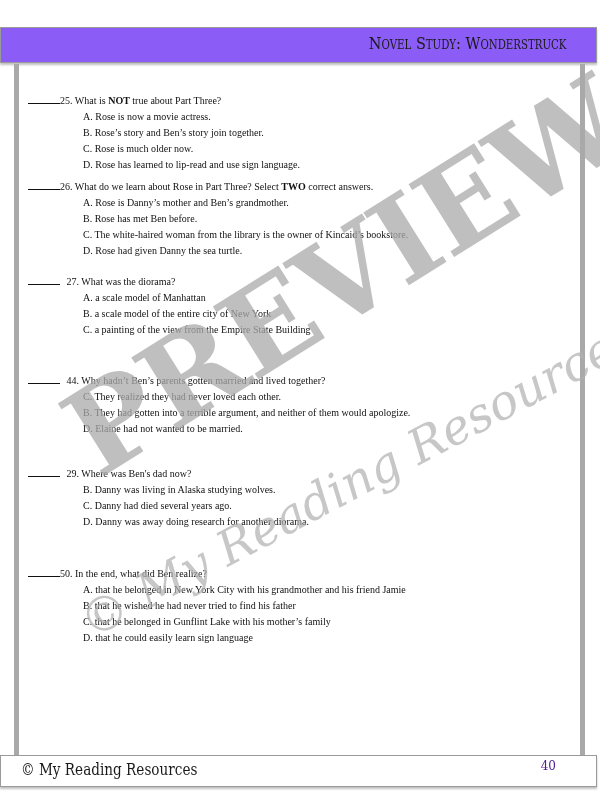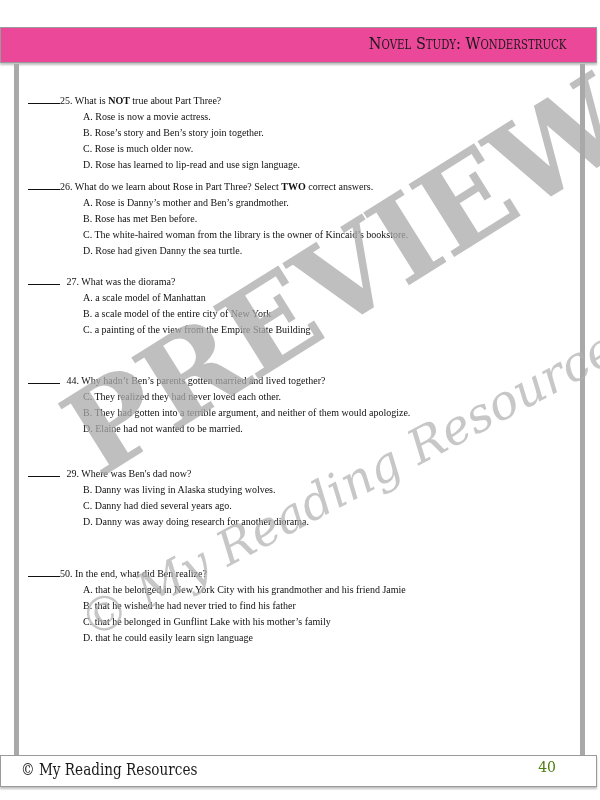--- a/index.html
+++ b/index.html
@@ -4,21 +4,21 @@
   <style>
     html, body { margin: 0; padding: 0; }
     body {
       width: 600px; height: 800px; position: relative; overflow: hidden;
       background: #ffffff;
       font-family: "Liberation Serif", "DejaVu Serif", serif;
       color: #111111;
     }
     .header-box {
       position: absolute; left: 0; top: 27px; width: 597px; height: 36px;
-      border: 1.5px solid #9a9a9a; background: #ec4899;
+      border: 1.5px solid #9a9a9a; background: #8b5cf6;
       box-shadow: 0 2px 2px rgba(0,0,0,0.25);
       box-sizing: border-box;
     }
     .header-title {
       position: absolute; right: 30px; top: 5px;
       font-family: "DejaVu Serif", serif; font-size: 17px; letter-spacing: 0px;
       font-variant: small-caps; transform: scaleX(0.85); transform-origin: right center;
       color: #1a1a1a;
     }
     .rail {
@@ -32,21 +32,21 @@
       box-shadow: 0 2px 2px rgba(0,0,0,0.25);
       box-sizing: border-box;
     }
     .footer-copy {
       position: absolute; left: 20px; top: 3px;
       font-family: "DejaVu Serif", serif; font-size: 17px;
       transform: scaleX(0.8); transform-origin: left center; color: #1a1a1a;
     }
     .footer-page {
       position: absolute; right: 40px; top: 3px;
-      font-family: "DejaVu Serif", serif; font-size: 14px; color: #4d7c0f;
+      font-family: "DejaVu Serif", serif; font-size: 12px; color: #4c1d95;
     }
     .questions { position: absolute; left: 0; top: 0; width: 600px; }
     .q { position: absolute; left: 28px; width: 540px; font-size: 10px; line-height: 16px; font-family: Liberation Serif, serif; }
     .q-line { white-space: nowrap; }
     .blank { display: inline-block; width: 32px; border-bottom: 1px solid #111; height: 11px; vertical-align: baseline; }
     .blank.spaced { margin-right: 4px; }
     .opt { padding-left: 55px; white-space: nowrap; }
     .bold { font-weight: bold; }
     .wm-preview {
       position: absolute; left: 40px; top: 235px;

